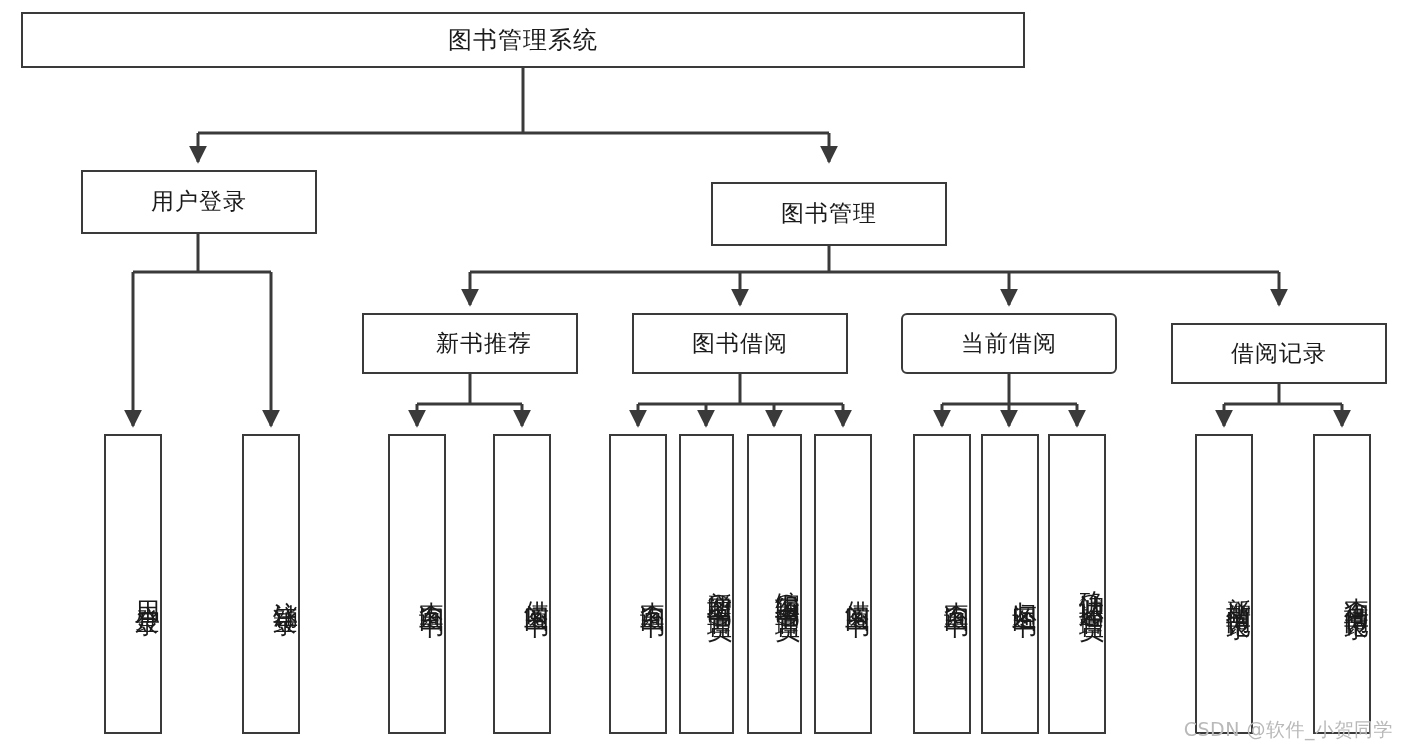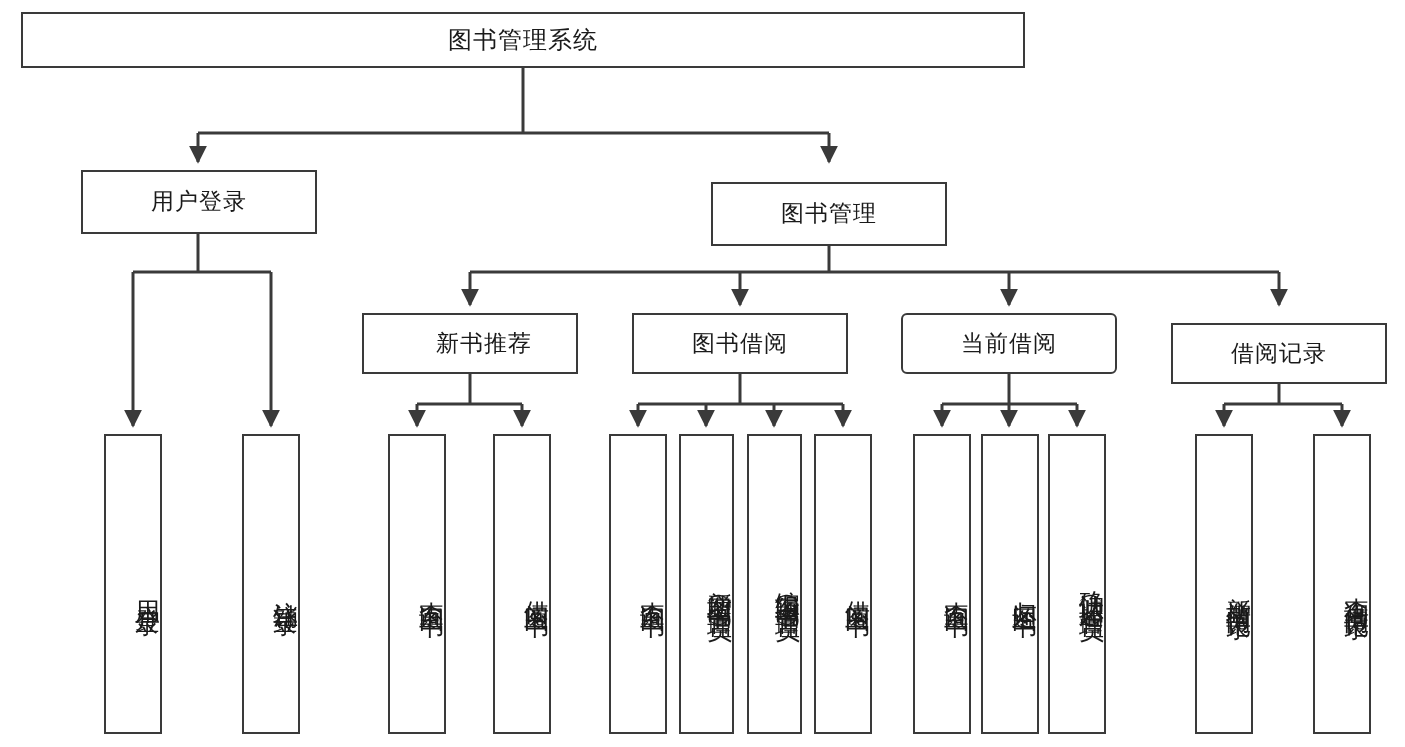--- a/index.html
+++ b/index.html
@@ -186,14 +186,15 @@
     <span class="vtext">确认归还（管理员）</span>
   </div>
 
   <div class="node v" style="left:1195px; top:434px; width:58px; height:300px;">
     <span class="vtext">新增借阅记录</span>
   </div>
   <div class="node v" style="left:1313px; top:434px; width:58px; height:300px;">
     <span class="vtext">查询借阅记录</span>
   </div>
 
+  <div class="watermark">CSDN @软件_小贺同学</div>
 
 </div>
 
 </body></html>

